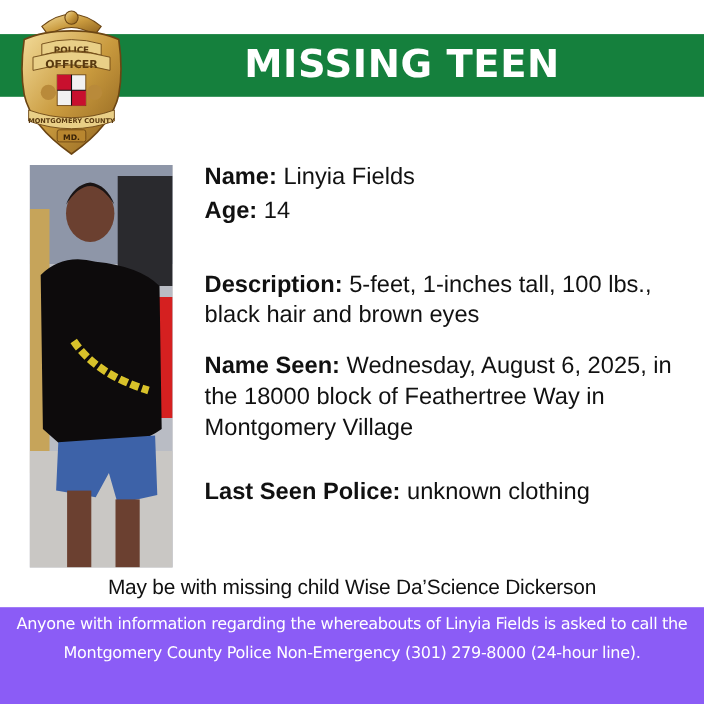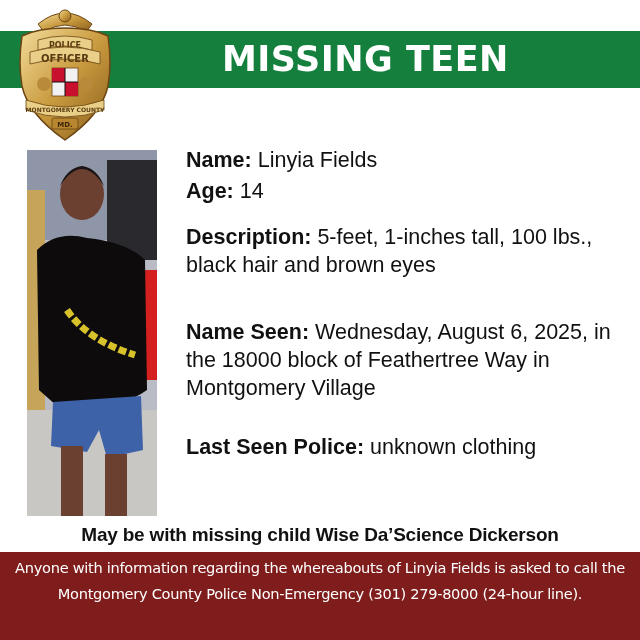--- a/index.html
+++ b/index.html
@@ -26,27 +26,27 @@
     }
 
     .info { position: absolute; left: 186px; top: 120px; width: 450px; }
     .field {
       position: absolute; left: 0; font-size: 21.5px; line-height: 28px; color: #111;
     }
     .field b { font-weight: bold; }
 
     .companion {
       position: absolute; left: 0; top: 522px; width: 640px; text-align: center;
-      font-weight: bold; font-size: 19px; line-height: 26px; color: #111;
+      font-weight: normal; font-size: 19px; line-height: 26px; color: #111;
       font-family: "Liberation Sans", sans-serif; letter-spacing: -0.2px;
     }
 
     .footer {
       position: absolute; left: 0; top: 552px; width: 640px; height: 88px;
-      background: #7f1d1d; color: #ffffff; text-align: center;
+      background: #8b5cf6; color: #ffffff; text-align: center;
       font-family: "DejaVu Sans", sans-serif; font-size: 14.6px; line-height: 26px;
       padding: 3px 10px 0 10px; letter-spacing: -0.3px;
     }
   </style>
 </head>
 <body>
 
 <div class="banner">
   <div class="banner-title">MISSING TEEN</div>
 </div>
@@ -107,21 +107,21 @@
   </svg>
 </div>
 
 <div class="info">
   <div class="field" style="top:2px;margin-top:24px;">
     <b>Name:</b><span> Linyia Fields</span>
   </div>
   <div class="field" style="top:57px;">
     <b>Age:</b><span> 14</span>
   </div>
-  <div class="field" style="top:103px; width:440px;">
+  <div class="field" style="top:124px; width:440px;">
     <b>Description:</b><span> 5-feet, 1-inches tall, 100 lbs., black hair and brown eyes</span>
   </div>
   <div class="field" style="top:198px; width:450px;">
     <b>Name Seen:</b><span> Wednesday, August 6, 2025, in the 18000 block of Feathertree Way in Montgomery Village</span>
   </div>
   <div class="field" style="top:313px; width:460px;">
     <b>Last Seen Police:</b><span> unknown clothing</span>
   </div>
 </div>
 

